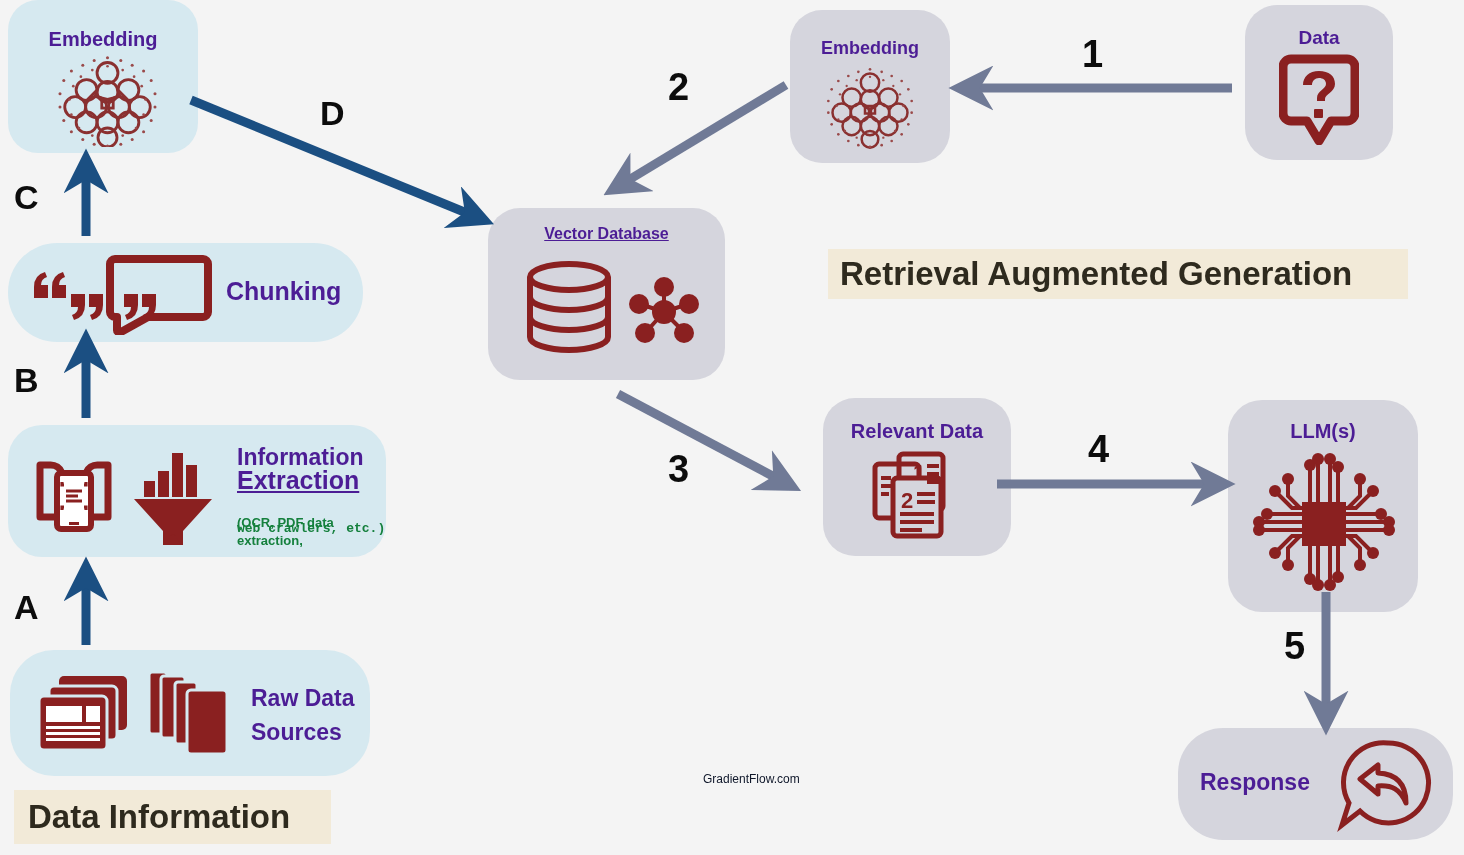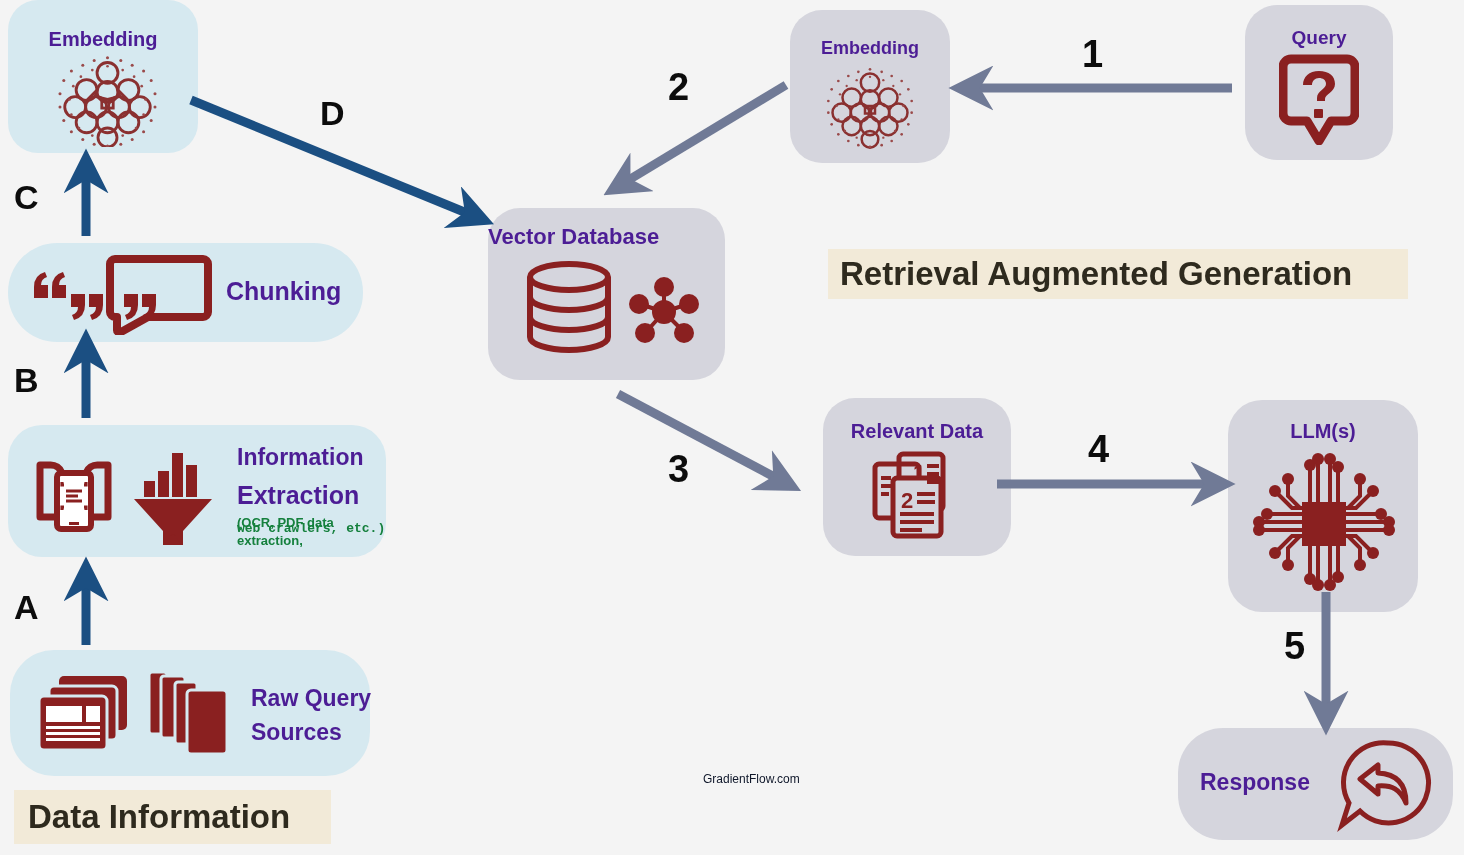--- a/index.html
+++ b/index.html
@@ -173,21 +173,21 @@
           <rect x="14" y="36" width="11" height="16"></rect>
           <rect x="28" y="26" width="11" height="26"></rect>
           <rect x="42" y="8" width="11" height="44"></rect>
           <rect x="56" y="20" width="11" height="32"></rect>
           <path d="M4 54 h78 l-29 32 v18 h-20 v-18 z"></path>
           <path d="M43 88 c7 9 8 12 8 15 a8 8 0 0 1 -16 0 c0-3 1-6 8-15 z"></path>
         </g>
       </svg>
     </span>
     <span class="node-title" style="left:229px; top:20px; font-size:23px;">Information</span>
-    <span class="node-title" style="left:229px; top:56px; font-size:25px;">Extraction</span>
+    <span class="node-title" style="left:229px; top:41px; font-size:25px;text-decoration:underline;">Extraction</span>
     <span class="node-sub" style="left:229px; top:89px;">(OCR, PDF data extraction,</span>
     <span class="node-sub" style="left:229px; top:95px;font-family:Liberation Mono, monospace;">web crawlers, etc.)</span>
   </div>
 
   <div class="node node-blue" style="left:10px; top:650px; width:360px; height:126px; border-radius:44px;">
     <span class="icon" style="left:25px; top:22px; width:110px; height:84px;">
       <svg viewBox="0 0 110 84" width="110" height="84">
         <g fill="#8a2020">
           <rect x="24" y="4" width="68" height="54" rx="5"></rect>
           <rect x="14" y="14" width="68" height="54" rx="5" stroke="#d6e9f0" stroke-width="3"></rect>
@@ -205,30 +205,30 @@
     <span class="icon" style="left:135px; top:18px; width:90px; height:92px;">
       <svg viewBox="0 0 90 92" width="90" height="92">
         <g fill="#8a2020" stroke="#d6e9f0" stroke-width="3">
           <rect x="4" y="4" width="18" height="62" rx="3"></rect>
           <rect x="16" y="8" width="24" height="62" rx="3"></rect>
           <rect x="30" y="14" width="22" height="62" rx="3"></rect>
           <rect x="42" y="22" width="40" height="64" rx="4"></rect>
         </g>
       </svg>
     </span>
-    <span class="node-title" style="left:241px; top:36px; font-size:23px;">Raw Query</span>
+    <span class="node-title" style="left:241px; top:36px; font-size:23px;">Raw Data</span>
     <span class="node-title" style="left:241px; top:70px; font-size:23px;">Sources</span>
   </div>
 
   <div class="banner" style="left:14px; top:790px; width:317px; height:54px; padding-left:14px;">
     <span style="font-size:33px;">Data Information</span>
   </div>
 
   <div class="node node-gray" style="left:488px; top:208px; width:237px; height:172px; border-radius:32px;">
-    <span class="node-title" style="left:0; top:17px; width:237px; font-size:22px;">Vector Database</span>
+    <span class="node-title" style="left:0; top:17px; width:237px; text-align:center; font-size:16px;text-decoration:underline;">Vector Database</span>
     <span class="icon" style="left:36px; top:52px; width:90px; height:100px;">
       <svg viewBox="0 0 90 100" width="90" height="100">
         <g fill="none" stroke="#8a2020" stroke-width="6">
           <ellipse cx="45" cy="17" rx="39" ry="13"></ellipse>
           <path d="M6 17 v60 a39 13 0 0 0 78 0 v-60"></path>
           <path d="M6 37 a39 13 0 0 0 78 0"></path>
           <path d="M6 57 a39 13 0 0 0 78 0"></path>
         </g>
       </svg>
     </span>
@@ -305,21 +305,21 @@
           <circle cx="44" cy="88" r="1.4"></circle>
             <circle cx="30" cy="80" r="1.4"></circle>
             <circle cx="22" cy="66" r="1.4"></circle>
           <circle cx="20" cy="50" r="1.4"></circle>
         </g>
       </svg>
     </span>
   </div>
 
   <div class="node node-gray" style="left:1245px; top:5px; width:148px; height:155px; border-radius:32px;">
-    <span class="node-title" style="left:0; top:22px; width:148px; text-align:center; font-size:19px;">Query</span>
+    <span class="node-title" style="left:0; top:22px; width:148px; text-align:center; font-size:19px;">Data</span>
     <span class="icon" style="left:34px; top:48px; width:80px; height:92px;">
       <svg viewBox="0 0 80 92" width="80" height="92">
         <path d="M12 6 h56 a8 8 0 0 1 8 8 v46 a8 8 0 0 1 -8 8 h-16 l-12 20 l-12 -20 h-16 a8 8 0 0 1 -8 -8 v-46 a8 8 0 0 1 8 -8 z" fill="none" stroke="#8a2020" stroke-width="9" stroke-linejoin="round"></path>
         <g fill="#8a2020">
           <path d="M40 18 c-10 0 -16 6 -16 14 h9 c0-4 3-7 7-7 c4 0 7 2 7 6 c0 5 -9 7 -9 14 v3 h8 v-2 c0-5 10-7 10-15 c0-8 -6-13 -16-13 z"></path>
           <rect x="35" y="56" width="9" height="9" rx="1"></rect>
         </g>
       </svg>
     </span>
   </div>

